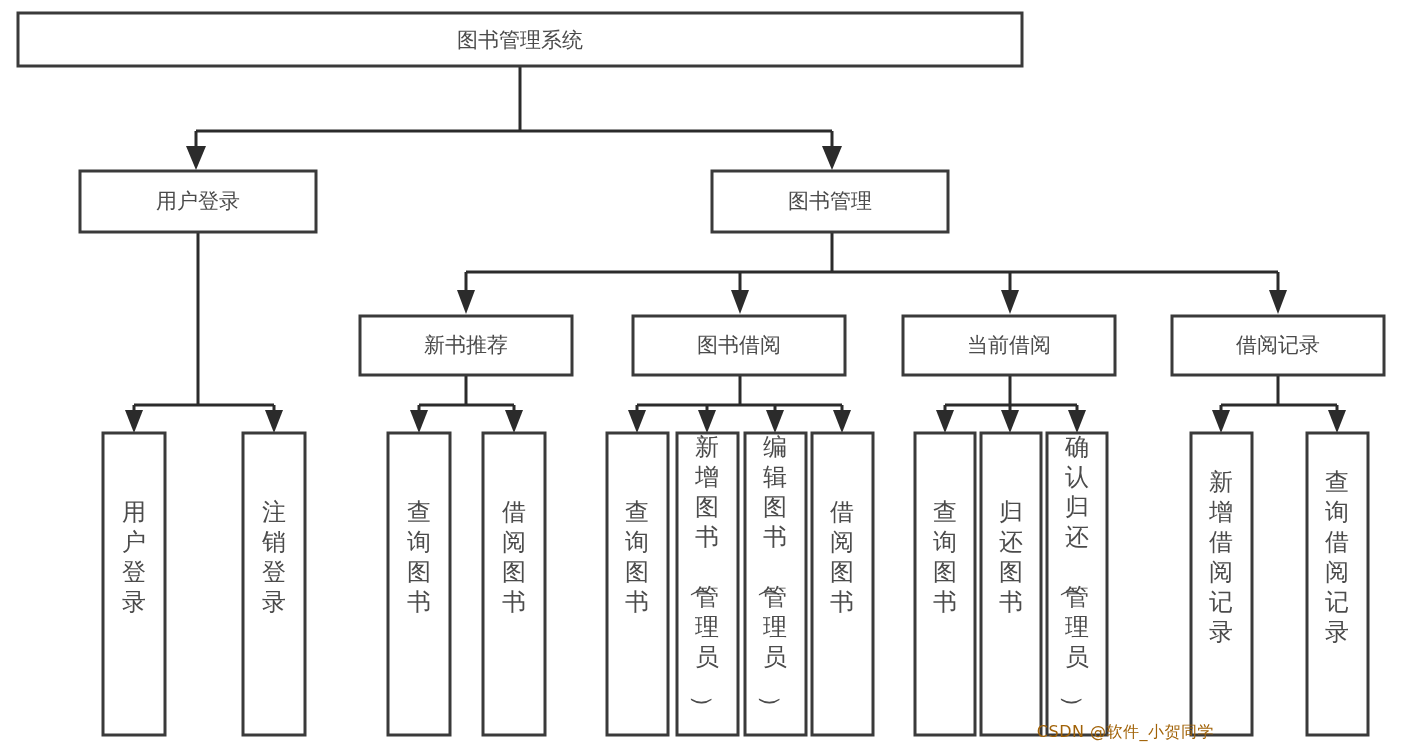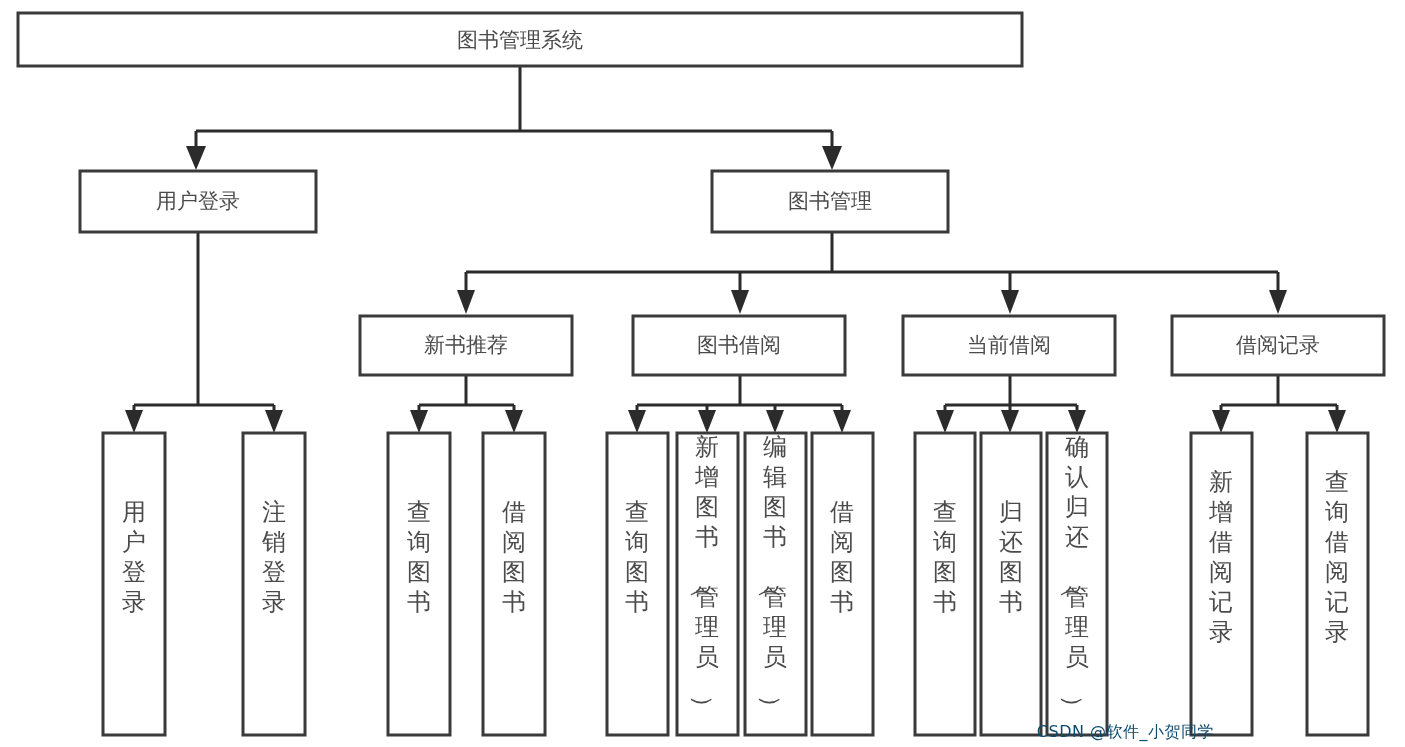--- a/index.html
+++ b/index.html
@@ -52,21 +52,21 @@
   .node-label-v {
     fill: #4b4b4b;
     font-family: "DejaVu Sans", "Liberation Sans", sans-serif;
     font-size: 24px;
     text-anchor: middle;
   }
   .watermark {
     position: absolute;
     right: 8px;
     bottom: 4px;
-    color: #0c4a6e;
+    color: #a16207;
     font-size: 16px;
     font-family: "DejaVu Sans", "Liberation Sans", sans-serif;
     letter-spacing: 0.5px;
     white-space: nowrap;
     pointer-events: none;
   }
 </style>
 </head>
 <body>
 

